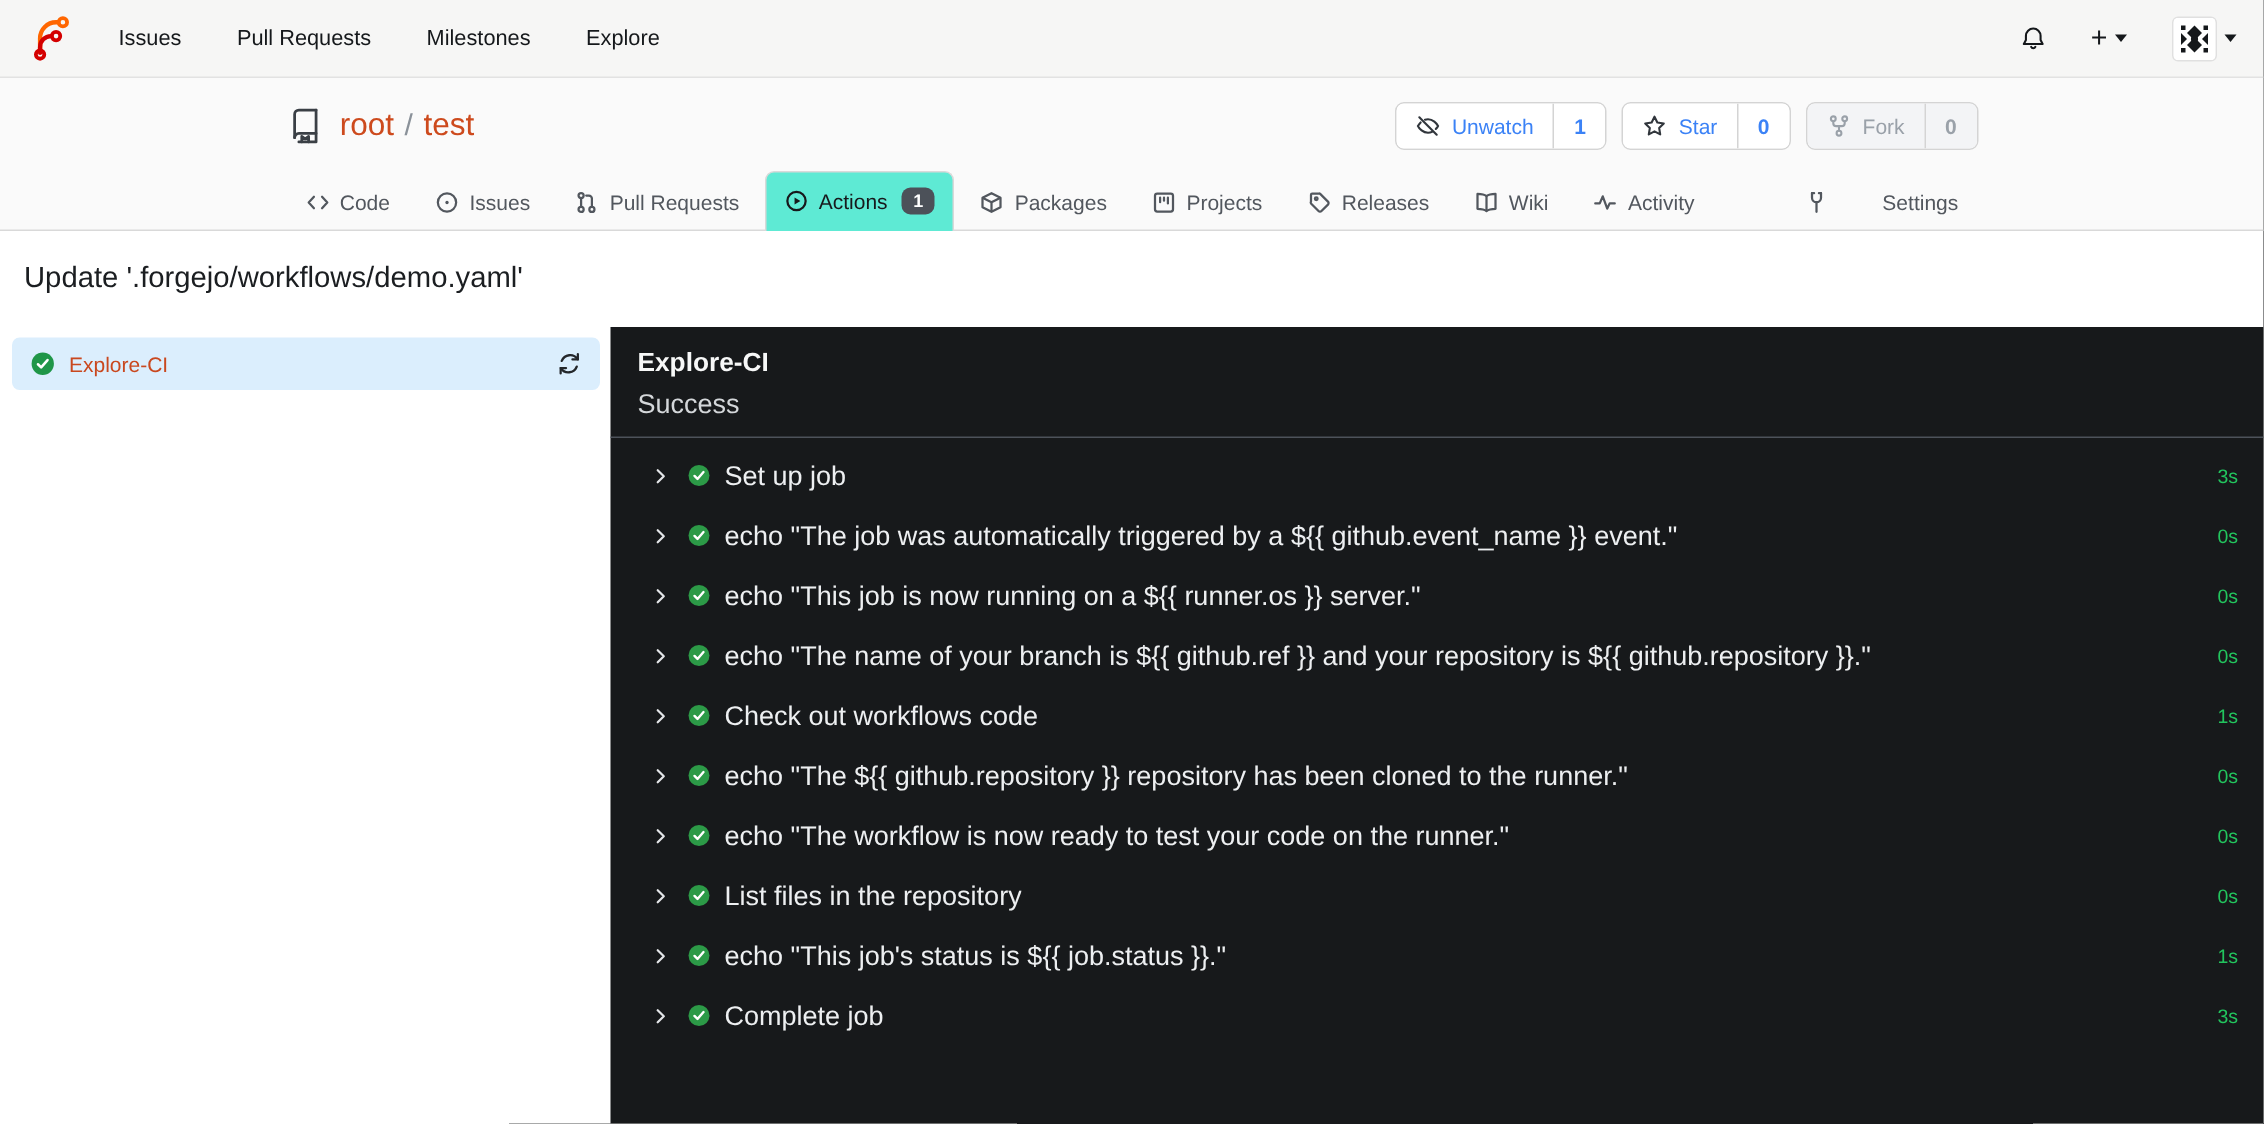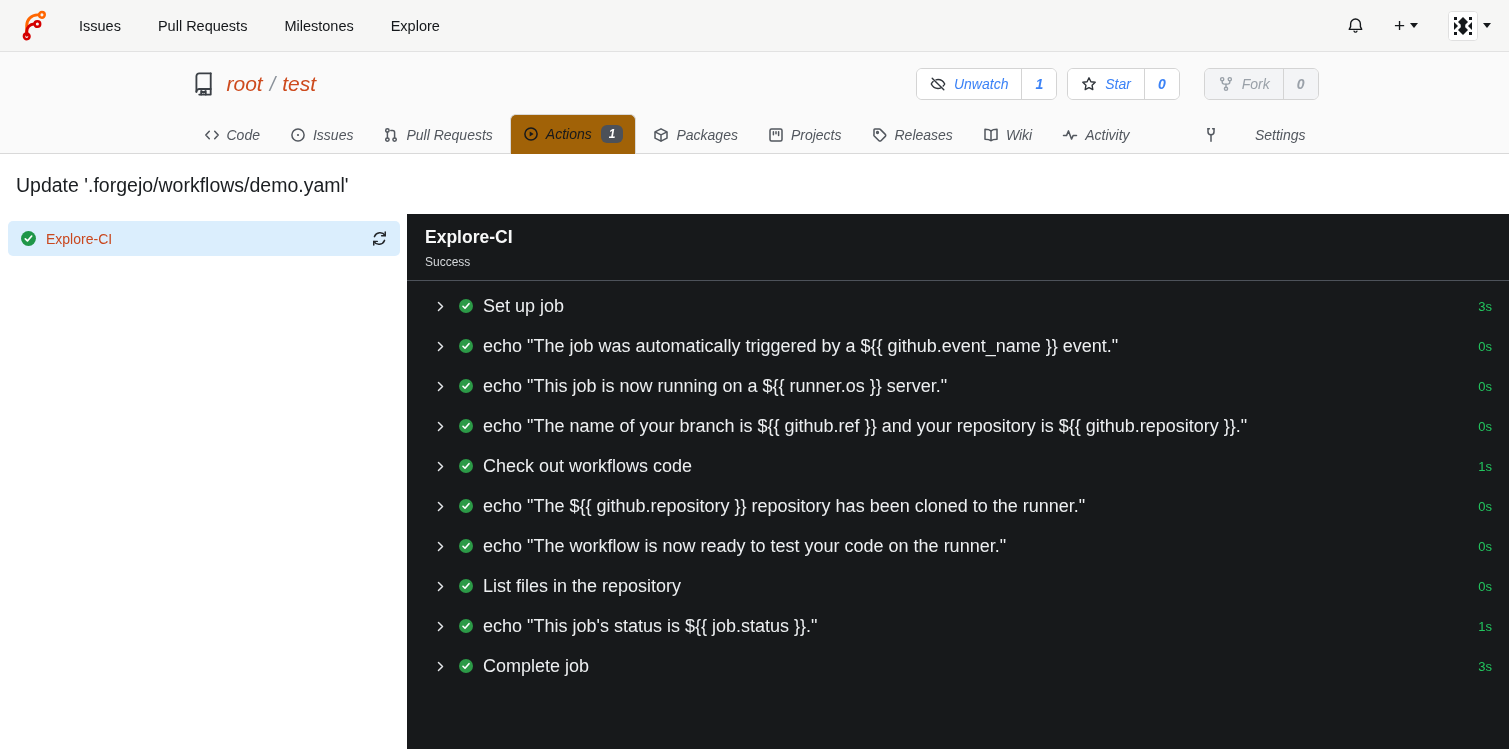--- a/index.html
+++ b/index.html
@@ -22,72 +22,72 @@
   .nav-links { display:flex; gap:37px; }
   .nav-link { font-size:14.5px; color:#15181b; cursor:pointer; }
   .nav-right { margin-left:auto; display:flex; align-items:center; gap:30px; }
   .nav-icon-btn { display:flex; align-items:center; gap:5px; color:#15181b; cursor:pointer; }
   .plus-glyph { font-size:19px; line-height:16px; }
   .caret { width:0; height:0; border-left:4px solid transparent; border-right:4px solid transparent; border-top:5px solid #15181b; }
   .avatar { width:30px; height:30px; border-radius:4px; background:#fff; border:1px solid #e0e0e0; overflow:hidden; cursor:pointer; }
 
   
   .repo-header { background:#fafafa; border-bottom:1px solid #d9d9d9; padding-top:16px; flex:0 0 auto; }
-  .repo-container { width:1128px; margin:0 auto;font-style:italic; }
+  .repo-container { width:1128px; margin:0 auto; }
   .repo-title-row { display:flex; align-items:center; }
   .repo-book-icon { color:#3a3f45; margin-right:10px; }
   .repo-name { font-size:21px; display:flex; align-items:center; gap:7px; }
   .repo-link { color:#cd4a1d; cursor:pointer; text-decoration:none; }
   .repo-sep { color:#8a9199; font-size:20px; }
   .repo-actions { margin-left:auto; display:flex; gap:10px; }
   .btn-group { display:flex; border:1px solid #d4d4d4; border-radius:6px; overflow:hidden; background:#fff; font-size:14px; color:#3b82f6; cursor:pointer; }
   .btn-main { display:flex; align-items:center; gap:8px; padding:7px 13px; background:#fff; }
   .btn-count { padding:7px 13px; border-left:1px solid #d4d4d4; font-weight:700; background:#fff; }
   .btn-group.disabled { color:#9aa1a9; cursor:default; }
   .btn-group.disabled .btn-main, .btn-group.disabled .btn-count { background:#f3f4f6; }
-  .btn-group.fork { margin-left:14px; }
+  .btn-group.fork { }
 
   
   .tabs-row { display:flex; align-items:flex-end; margin-top:14px; }
   .tab {
     display:flex; align-items:center; gap:7px;
     padding:10px 12px; margin-right:4px;
     font-size:14px; color:#52575e; cursor:pointer;
     border:1px solid transparent; border-bottom:none;text-align:center;
   }
   .tab .tab-icon { color:#52575e; }
   .tab.active {
-    background:#a16207; color:#17191c;
+    background:#5eead4; color:#17191c;
     border:1px solid #d9d9d9; border-bottom:none;
     border-radius:6px 6px 0 0; margin-bottom:-1px; padding-bottom:11px;
   }
   .tab.active .tab-icon { color:#17191c; }
   .tab-badge {
     background:#4c5159; color:#ffffff; font-size:12px; font-weight:600;
     border-radius:6px; padding:2px 8px; margin-left:2px;
   }
   .tab-settings { margin-left:auto; margin-right:0;gap:36px; }
 
   
-  .page-title { padding:20px 16px 17px; font-size:19.5px; color:#1b1e21; flex:0 0 auto; }
-
-  .content { flex:1; min-height:0; display:flex; align-items:stretch; }
+  .page-title { padding:20px 16px 1px; font-size:19.5px; color:#1b1e21; flex:0 0 auto; }
+
+  .content { flex:1; min-height:0; display:flex; align-items:stretch;margin-top:20px; }
   .sidebar { width:407px; flex:0 0 407px; padding:7px 7px 0 8px; background:#fff; }
   .job-item {
     display:flex; align-items:center; gap:9px;
     background:#dbeefd; border-radius:5px; padding:9px 12px;
     cursor:pointer;
   }
   .job-name { color:#c9481f; font-size:14px; }
   .job-refresh { margin-left:auto; color:#24272b; cursor:pointer; }
 
   .panel { flex:1; background:#17191b; color:#eceef0; display:flex; flex-direction:column; min-width:0; }
   .panel-header { padding:13px 18px 11px; border-bottom:1px solid #4d525a; }
   .panel-title { font-size:17.5px; font-weight:600; color:#f7f8f8; }
-  .panel-status { font-size:12px; color:#d4d7da; margin-top:7px; }
+  .panel-status { font-size:18px; color:#d4d7da; margin-top:7px; }
   .steps { padding-top:5px; overflow:hidden; }
   .step-row { display:flex; align-items:center; height:40px; padding:0 17px 0 27px; cursor:pointer; }
   .step-chevron { color:#e3e5e8; margin-right:11px; flex:0 0 auto; }
   .step-check { flex:0 0 auto; margin-right:9px; }
   .step-name { font-size:18px; color:#edeff1; white-space:nowrap; overflow:hidden; text-overflow:ellipsis; }
   .step-duration { margin-left:auto; padding-left:12px; font-size:13px; color:#22c55e; flex:0 0 auto; }
 </style>
 </head>
 <body>
 

